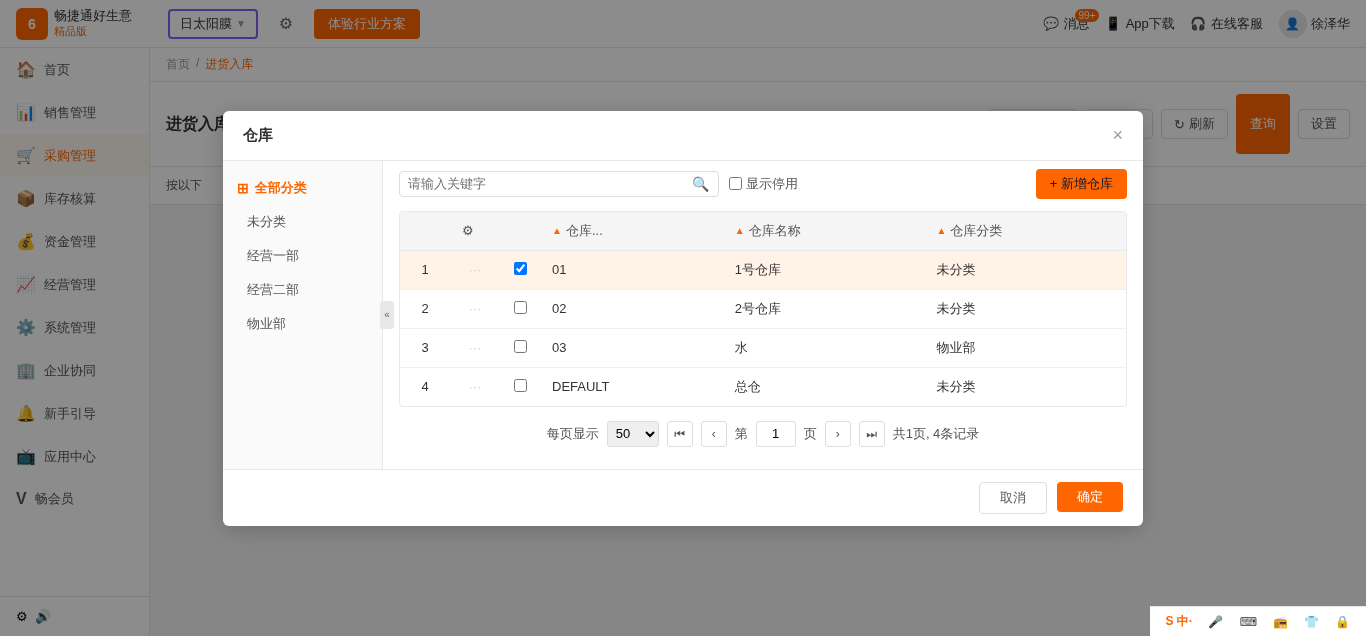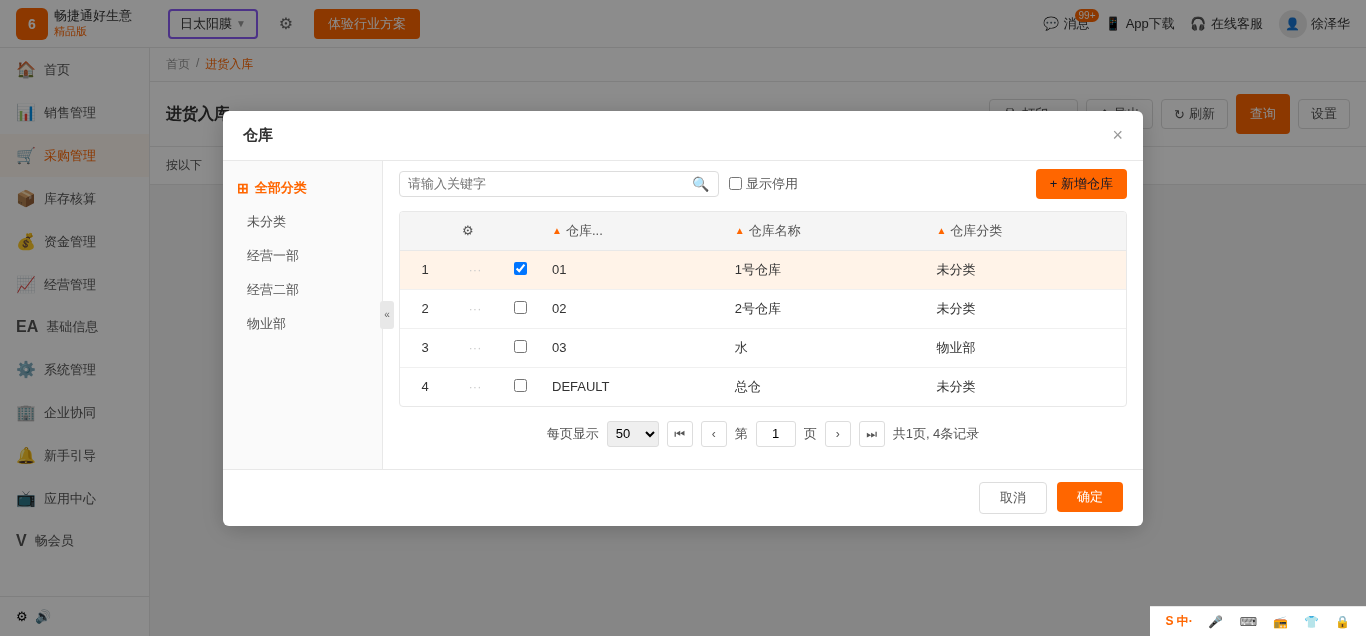--- a/index.html
+++ b/index.html
@@ -121,21 +121,21 @@
     }
     .page-title { font-size: 16px; font-weight: bold; color: #333; }
     .page-header-actions { display: flex; gap: 8px; align-items: center; }
     .btn-outline {
       border: 1px solid #ddd; background: #fff; color: #555;
       padding: 5px 12px; border-radius: 4px; cursor: pointer; font-size: 13px;
       display: flex; align-items: center; gap: 4px;
     }
     .btn-orange {
       background: #f60; color: #fff; border: none;
-      padding: 11px 14px; border-radius: 4px; cursor: pointer; font-size: 13px;
+      padding: 21px 14px; border-radius: 4px; cursor: pointer; font-size: 13px;
     }
 
     
     .filter-bar {
       background: #fff; padding: 10px 16px;
       display: flex; gap: 8px; align-items: center;
       border-bottom: 1px solid #e8e8e8; font-size: 12px; color: #555;
     }
 
     
@@ -358,24 +358,20 @@
       <span class="s-icon">📦</span>
       <span>库存核算</span>
     </div>
     <div class="sidebar-item">
       <span class="s-icon">💰</span>
       <span>资金管理</span>
     </div>
     <div class="sidebar-item">
       <span class="s-icon">📈</span>
       <span>经营管理</span>
-    </div>
-    <div class="sidebar-item">
-      <span class="s-icon" style="font-style:normal; font-weight:bold; color:#555;">EA</span>
-      <span>基础信息</span>
     </div>
     <div class="sidebar-item">
       <span class="s-icon">⚙️</span>
       <span>系统管理</span>
     </div>
     <div class="sidebar-item">
       <span class="s-icon">🏢</span>
       <span>企业协同</span>
     </div>
     <div class="sidebar-item">

